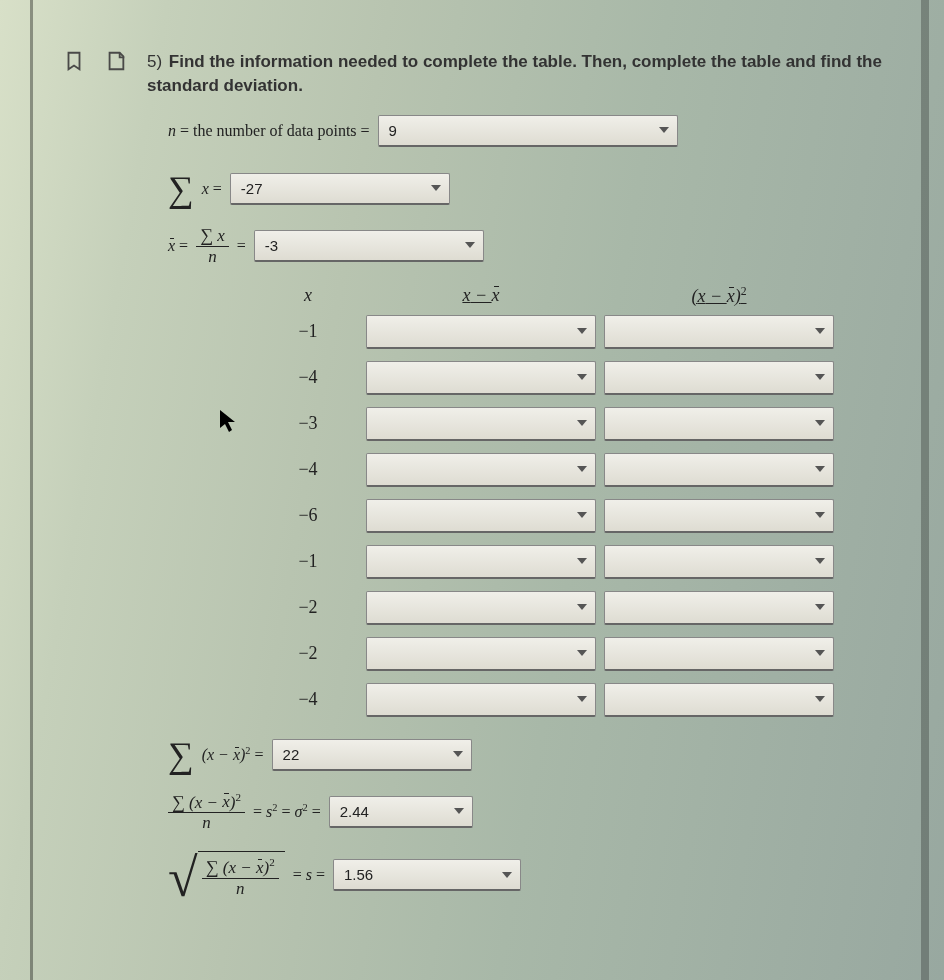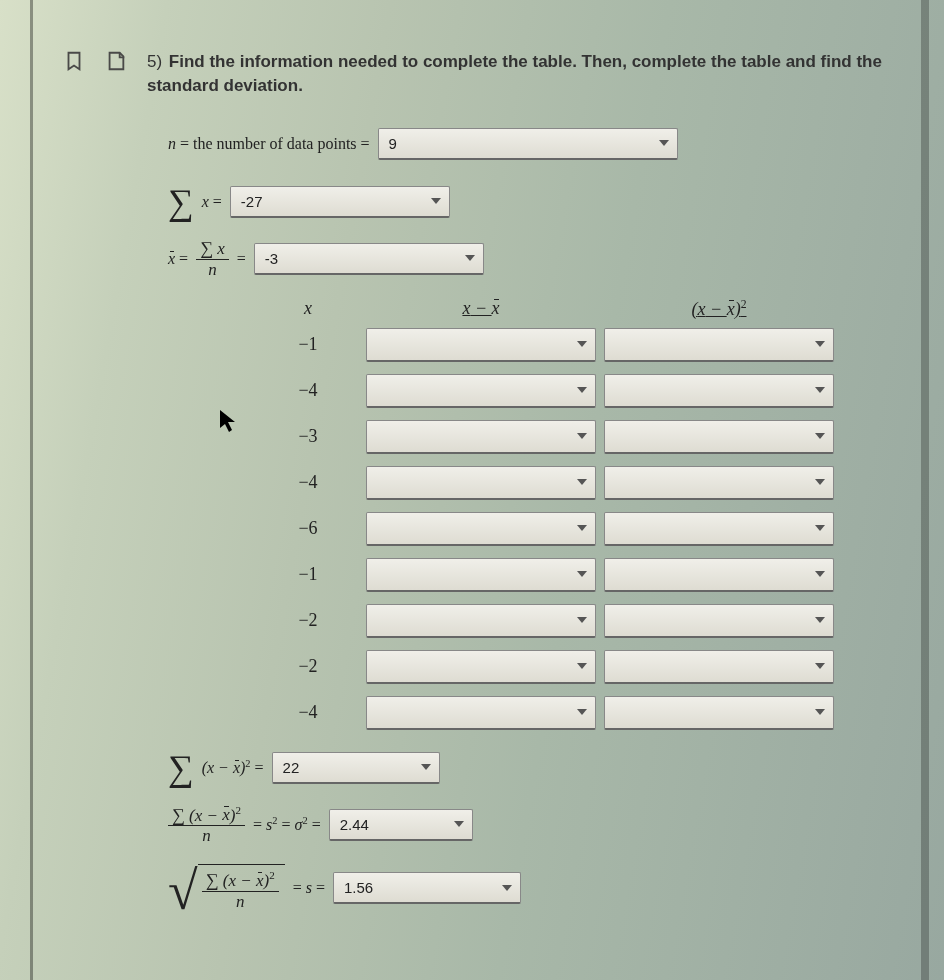--- a/index.html
+++ b/index.html
@@ -18,21 +18,21 @@
     right: 15px;
     bottom: 0;
     border-left: 3px solid rgba(0,0,0,0.35);
     border-right: 8px solid rgba(0,0,0,0.25);
     padding: 50px 30px 30px 30px;
   }
   .header-row {
     display: flex;
     align-items: flex-start;
     gap: 20px;
-    margin-bottom: 30px;
+    margin-bottom: 17px;
   }
   .icon-box {
     width: 22px;
     height: 22px;
     flex: 0 0 22px;
   }
   .icon-box svg { width: 100%; height: 100%; stroke: #4a4a48; fill: none; stroke-width: 2; }
   .prompt { flex: 1; color: #333; font-size: 17px; line-height: 1.4; }
   .prompt .qnum { margin-right: 2px; }
   .prompt b { font-weight: 700; }
@@ -374,21 +374,21 @@
                 </svg>
               </span>
             </span>
           </div>
         </div>
     </div>
 
     <div class="line">
       <span class="sigma">∑</span>
       <span class="math">(x − <span class="xbar">x</span>)<span class="sup">2</span> <span class="eq">=</span></span>
-      <span class="dd" style="width:168px">
+      <span class="dd" style="width:200px">
         <span>22</span>
         <span class="caret">
             <svg viewBox="0 0 10 6">
               <path d="M0 0l5 6 5-6z"></path>
             </svg>
           </span>
       </span>
     </div>
 
     <div class="line" style="margin-top:14px">

